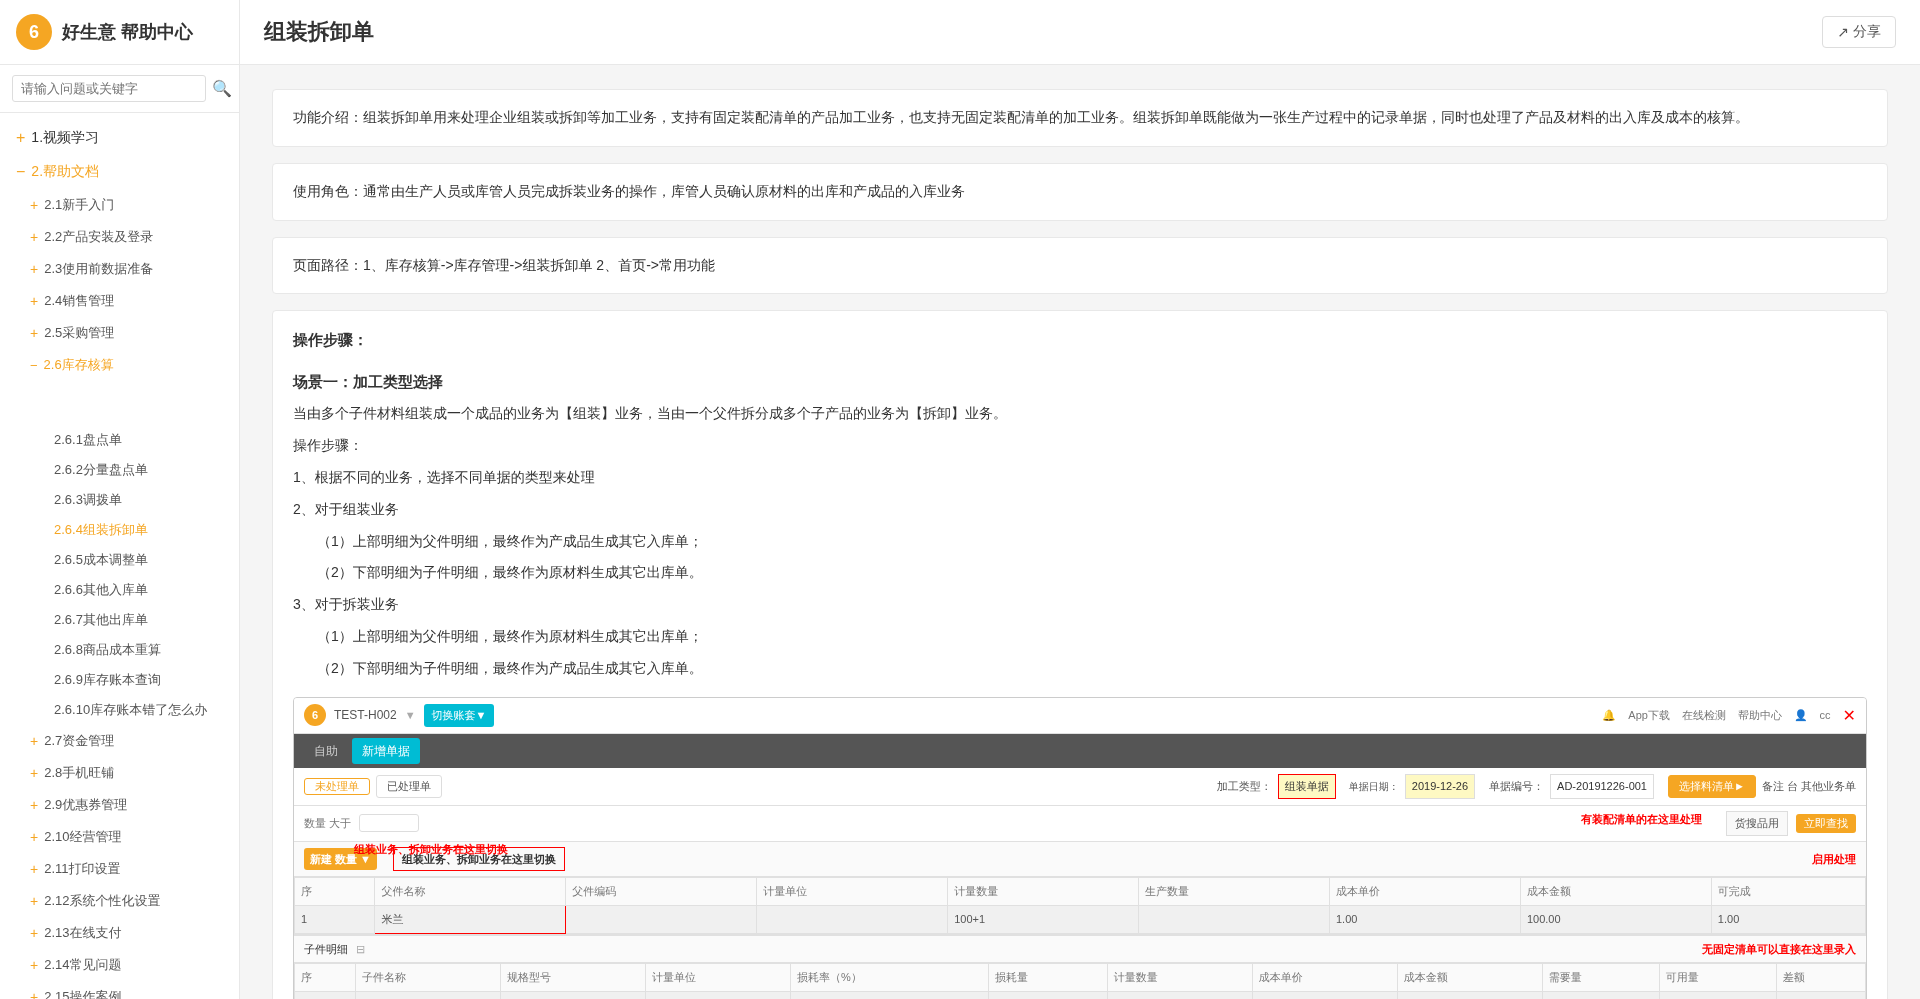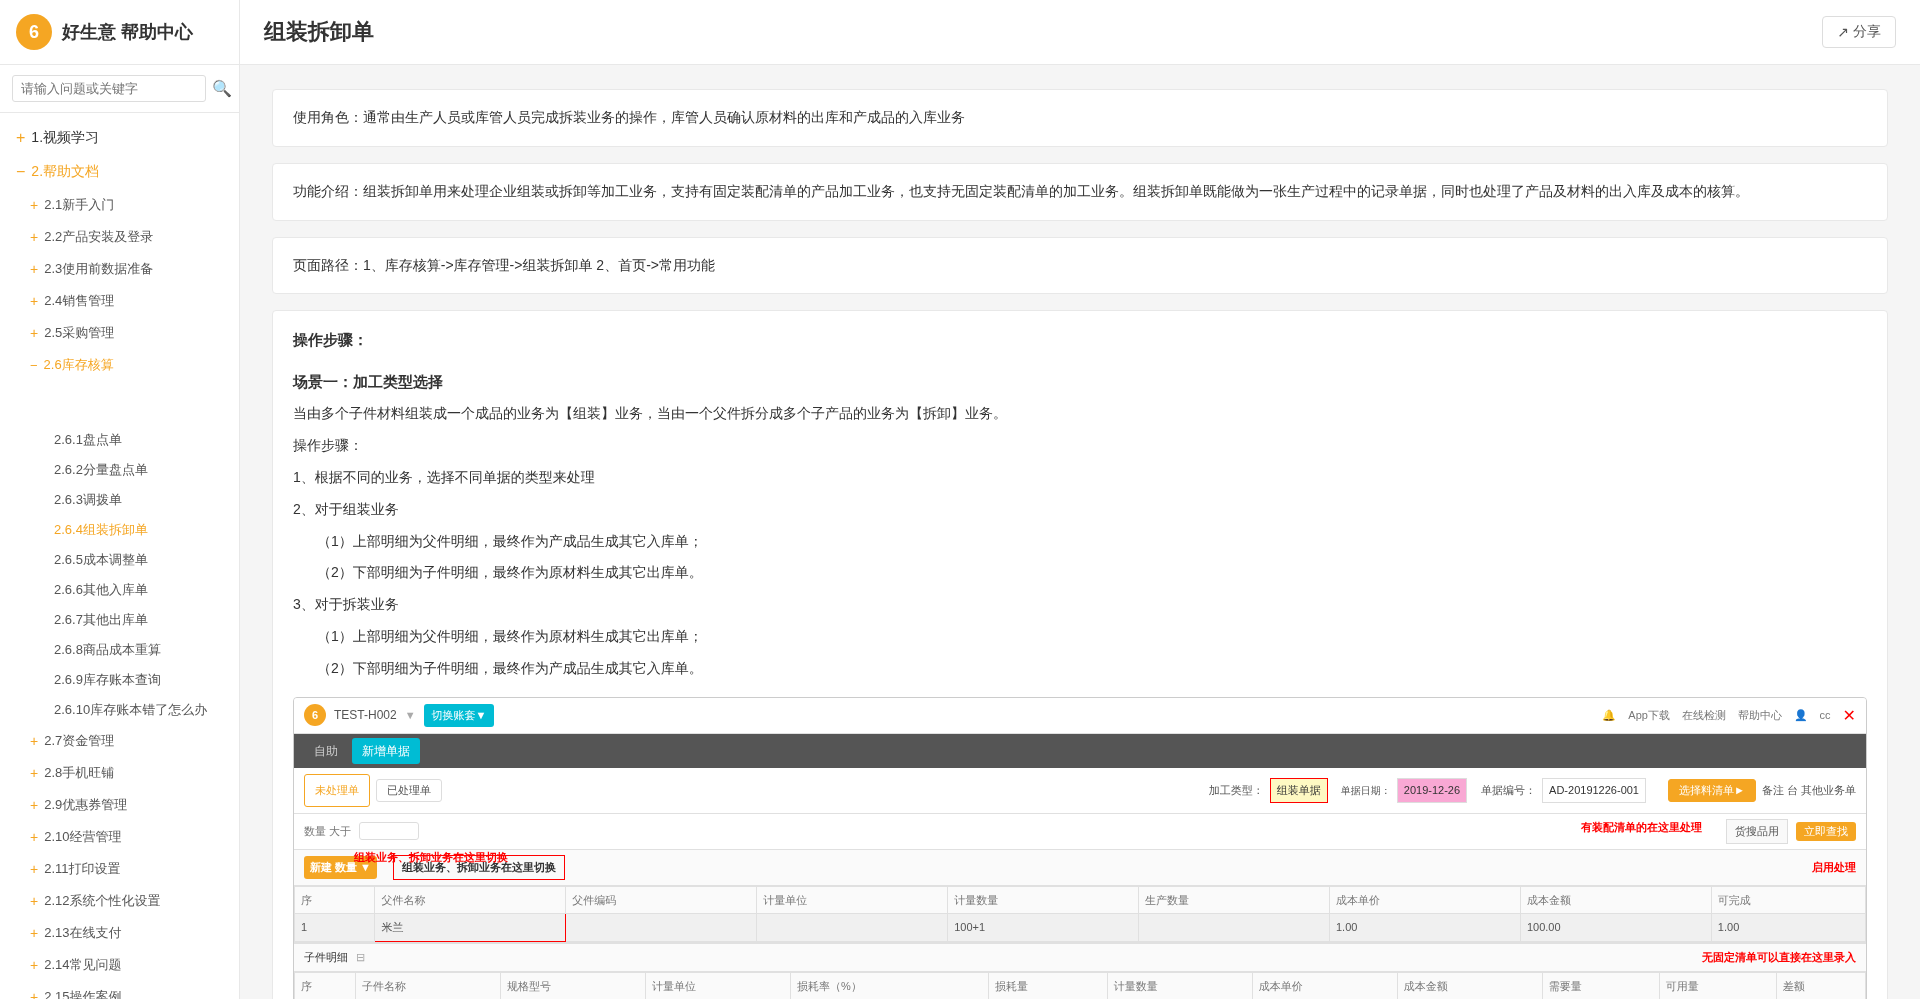--- a/index.html
+++ b/index.html
@@ -374,25 +374,25 @@
     <h1 class="main-title">组装拆卸单</h1>
     <button class="share-btn">
       <span>↗</span>
       <span>分享</span>
     </button>
   </div>
 
   <div class="content-body">
 
     <div class="info-card">
+      <span>功能介绍：组装拆卸单用来处理企业组装或拆卸等加工业务，支持有固定装配清单的产品加工业务，也支持无固定装配清单的加工业务。组装拆卸单既能做为一张生产过程中的记录单据，同时也处理了产品及材料的出入库及成本的核算。</span>
+    </div>
+
+    <div class="info-card">
       <span>使用角色：通常由生产人员或库管人员完成拆装业务的操作，库管人员确认原材料的出库和产成品的入库业务</span>
-    </div>
-
-    <div class="info-card">
-      <span>功能介绍：组装拆卸单用来处理企业组装或拆卸等加工业务，支持有固定装配清单的产品加工业务，也支持无固定装配清单的加工业务。组装拆卸单既能做为一张生产过程中的记录单据，同时也处理了产品及材料的出入库及成本的核算。</span>
     </div>
 
     <div class="info-card">
       <span>页面路径：1、库存核算-&gt;库存管理-&gt;组装拆卸单 2、首页-&gt;常用功能</span>
     </div>
 
     <div class="info-card">
       <div class="section-title">操作步骤：</div>
 
       <div class="scenario-title">场景一：加工类型选择</div>
@@ -426,30 +426,30 @@
             <span style="color:red;font-size:16px;">✕</span>
           </div>
         </div>
 
         <div style="background:#555;display:flex;align-items:center;padding:4px 10px;gap:4px;">
           <div style="color:#ccc;font-size:12px;padding:3px 10px;cursor:pointer;">自助</div>
           <div style="background:#00bcd4;color:#fff;font-size:12px;padding:3px 10px;border-radius:3px;cursor:pointer;">新增单据</div>
         </div>
 
         <div style="background:#fff;border-bottom:1px solid #e0e0e0;padding:6px 10px;display:flex;align-items:center;gap:6px;">
-          <button style="padding:8px 10px;border:1px solid #f5a623;border-radius:3px;font-size:11px;background:#fff;color:#f5a623;cursor:pointer;">未处理单</button>
+          <button style="padding:0 10px;border:1px solid #f5a623;border-radius:3px;font-size:11px;background:#fff;color:#f5a623;cursor:pointer;">未处理单</button>
           <button style="padding:3px 10px;border:1px solid #ddd;border-radius:3px;font-size:11px;background:#fff;color:#555;cursor:pointer;">已处理单</button>
           <span style="flex:1;"></span>
           <span style="font-size:11px;color:#555;">加工类型：</span>
           <span style="font-size:11px;border:1px solid red;padding:2px 6px;background:#fef9c3;cursor:pointer;">组装单据</span>
           <span style="font-size:10px;color:#555;margin-left:7px;">单据日期：</span>
-          <span style="font-size:11px;border:1px solid #ddd;padding:2px 6px;background:#f9a8d4;cursor:pointer;">2019-12-26</span>
+          <span style="font-size:11px;border:1px solid #ddd;padding:2px 6px;background:#fef9c3;cursor:pointer;">2019-12-26</span>
           <span style="font-size:11px;color:#555;margin-left:8px;">单据编号：</span>
           <span style="font-size:11px;border:1px solid #ddd;padding:2px 6px;background:#fff;cursor:pointer;">AD-20191226-001</span>
-          <button style="padding:3px 10px;border:1px solid #f5a623;border-radius:3px;font-size:11px;background:#f5a623;color:#fff;cursor:pointer;margin-left:16px;">选择料清单►</button>
+          <button style="padding:3px 10px;border:1px solid #f5a623;border-radius:3px;font-size:11px;background:#f5a623;color:#fff;cursor:pointer;margin-left:8px;">选择料清单►</button>
           <span style="font-size:11px;color:#555;">备注 台 其他业务单</span>
         </div>
 
         <div style="position:relative;">
 
           <div style="position:absolute;top:2px;right:160px;color:red;font-size:11px;font-weight:bold;z-index:10;background:rgba(255,255,255,0.9);padding:2px 4px;">有装配清单的在这里处理</div>
 
           <div style="background:#fff;border-bottom:1px solid #e0e0e0;padding:5px 10px;display:flex;align-items:center;gap:8px;font-size:11px;">
             <span style="color:#777;">数量 大于</span>
             <input style="border: 1px solid rgb(221, 221, 221); border-radius: 3px; padding: 2px 5px; font-size: 11px; width: 60px;">

